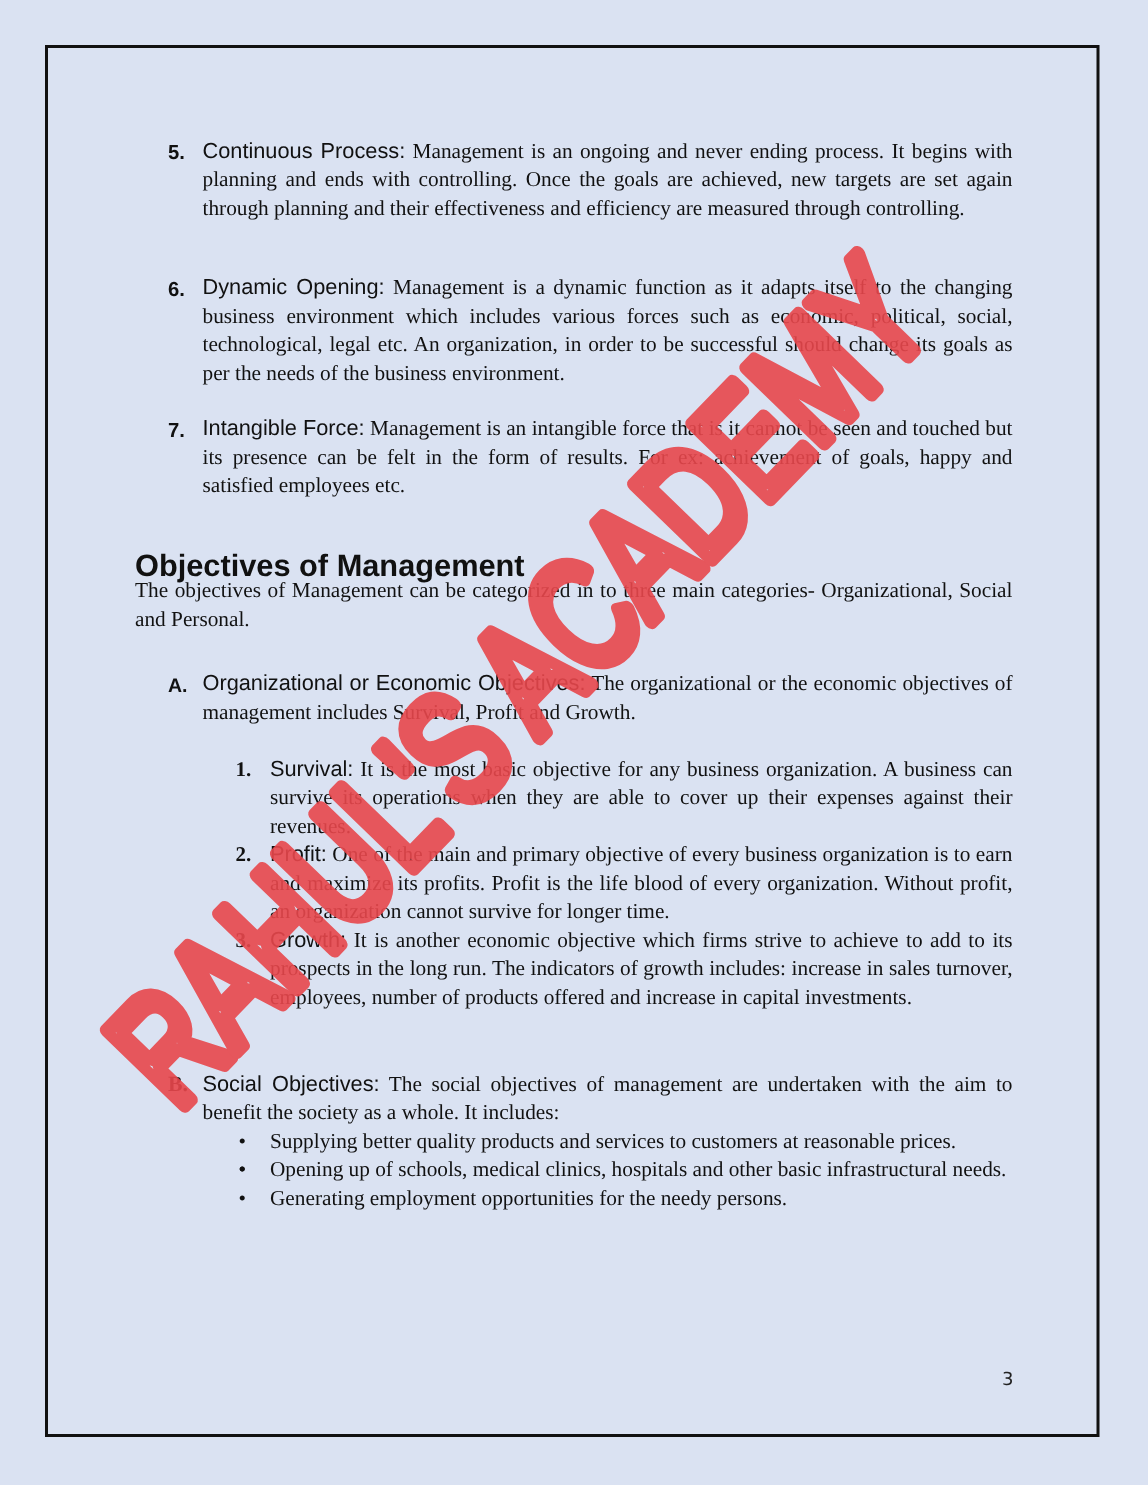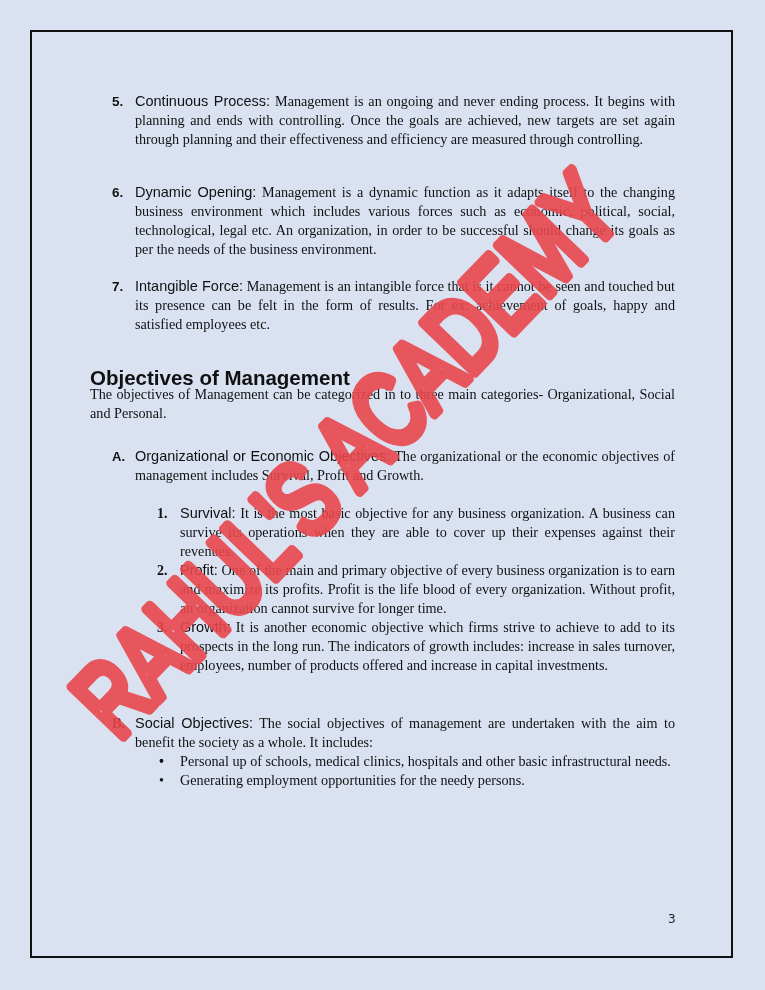--- a/index.html
+++ b/index.html
@@ -77,23 +77,23 @@
     <span class="num">3.</span>
     <div class="body"><span class="sans-b">Growth:</span><span> It is another economic objective which firms strive to achieve to add to its prospects in the long run. The indicators of growth includes: increase in sales turnover, employees, number of products offered and increase in capital investments.</span></div>
   </div>
 
   <div class="subsec p" style="top:714px;">
     <span class="num serif">B.</span>
     <div class="body"><span class="sans-b">Social Objectives:</span><span> The social objectives of management are undertaken with the aim to benefit the society as a whole. It includes:</span></div>
   </div>
 
   <ul class="bullets p">
+    <li><span class="dot">•</span><span>Supplying better quality products and services to customers at reasonable prices.</span></li>
     <li><span class="dot">•</span></li>
-    <li><span class="dot">•</span></li>
-    <li><span class="dot">•</span><span>Personal up of schools, medical clinics, hospitals and other basic infrastructural needs.</span></li>
+    <li><span class="dot">•</span><span>Opening up of schools, medical clinics, hospitals and other basic infrastructural needs.</span></li>
     <li><span class="dot">•</span><span>Generating employment opportunities for the needy persons.</span></li>
   </ul>
 
   <div class="page-num">3</div>
 </div>
 
 <svg class="watermark" viewBox="0 0 765 990" xmlns="http://www.w3.org/2000/svg">
   <g transform="translate(118 742) rotate(-46)">
     <text x="0" y="0" font-family="Liberation Sans, sans-serif" font-size="104" font-weight="normal" textLength="730" lengthAdjust="spacingAndGlyphs" fill="none" stroke="#e8474c" stroke-width="10" stroke-linejoin="round" stroke-linecap="round" opacity="0.9">RAHUL'S ACADEMY</text>
   </g>

